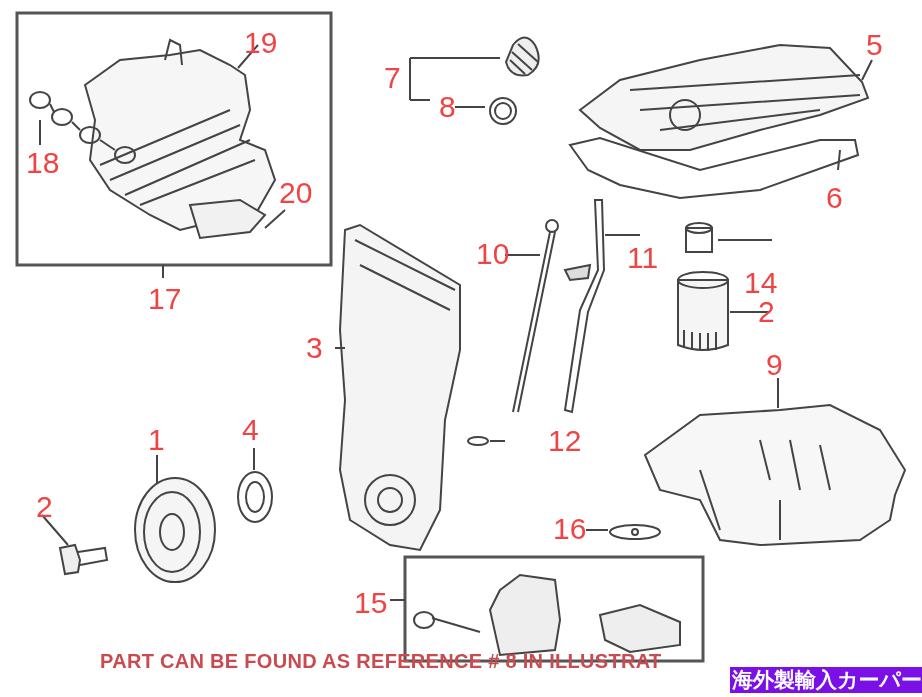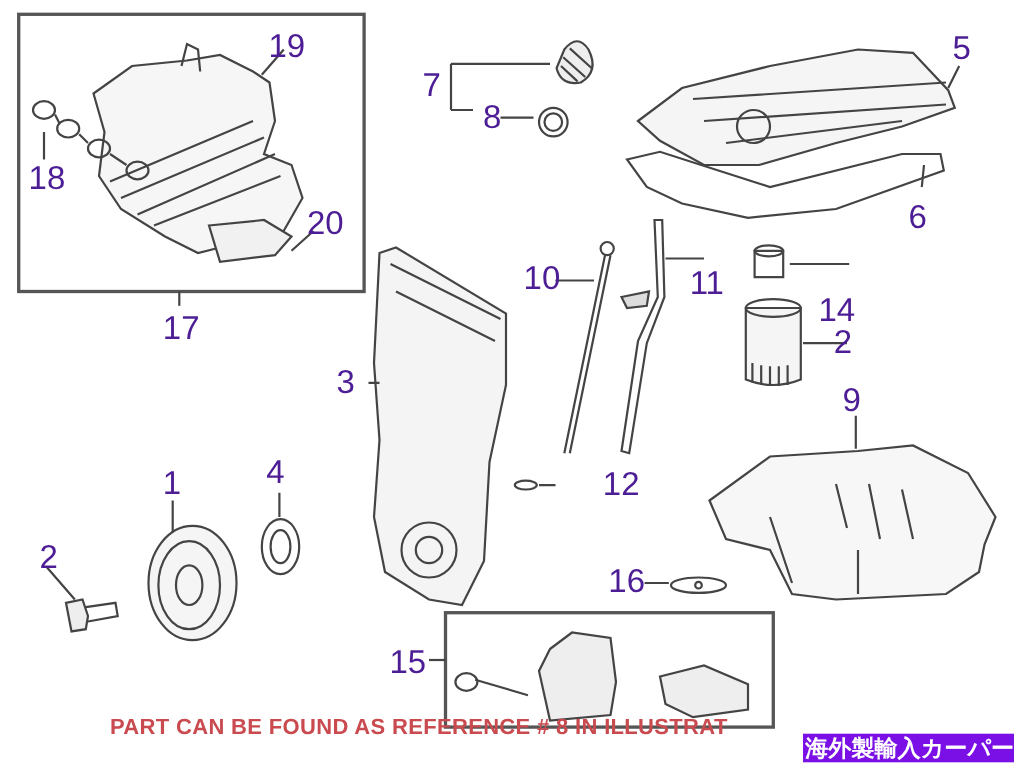--- a/index.html
+++ b/index.html
@@ -1,18 +1,18 @@
 <!DOCTYPE html>
 <html><head>
 <meta charset="utf-8">
 <style>
   html,body{margin:0;padding:0;background:#fff;}
   body{width:922px;height:697px;position:relative;overflow:hidden;font-family:"Liberation Sans",sans-serif;}
   .diagram{position:absolute;left:0;top:0;width:922px;height:697px;}
-  .callout{position:absolute;font-family:"Liberation Sans",sans-serif;font-size:30px;color:#4c1d95;line-height:1;}
+  .callout{position:absolute;font-family:"Liberation Sans",sans-serif;font-size:30px;color:#ef4444;line-height:1;}
   .watermark{position:absolute;left:100px;top:650px;font-family:"Liberation Sans",sans-serif;font-weight:bold;font-size:20px;color:#c94a4f;letter-spacing:0.3px;white-space:nowrap;}
   .badge{position:absolute;left:730px;top:667px;width:194px;height:26px;background:#7a10e6;color:#fff;font-family:Liberation Serif, serif;font-weight:bold;font-size:21px;line-height:26px;text-align:center;}
   svg{position:absolute;left:0;top:0;}
 </style>
 </head>
 <body>
 
 <div class="diagram">
   <svg width="922" height="697" viewBox="0 0 922 697" fill="none" stroke="#444" stroke-width="2">
 
@@ -116,17 +116,17 @@
   <div class="callout" style="left:476px;top:239px;">10</div>
   <div class="callout" style="left:627px;top:221px;margin-top:22px;">11</div>
   <div class="callout" style="left:548px;top:426px;">12</div>
   <div class="callout" style="left:758px;top:297px;">2</div>
   <div class="callout" style="left:744px;top:224px;margin-top:44px;">14</div>
   <div class="callout" style="left:354px;top:588px;">15</div>
   <div class="callout" style="left:553px;top:514px;">16</div>
   <div class="callout" style="left:148px;top:284px;">17</div>
   <div class="callout" style="left:26px;top:148px;">18</div>
   <div class="callout" style="left:244px;top:28px;">19</div>
-  <div class="callout" style="left:279px;top:189px;">20</div>
+  <div class="callout" style="left:279px;top:178px;">20</div>
 </div>
 
 <div class="watermark">PART CAN BE FOUND AS REFERENCE # 8 IN ILLUSTRAT</div>
 <div class="badge">海外製輸入カーパーツ</div>
 
 </body></html>

